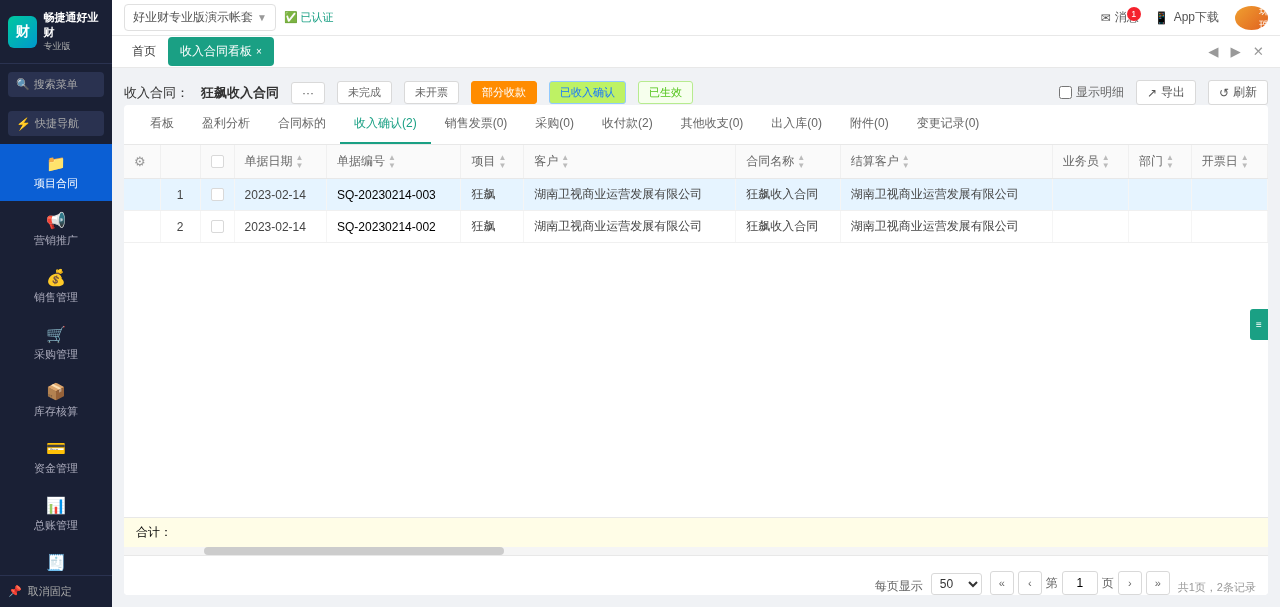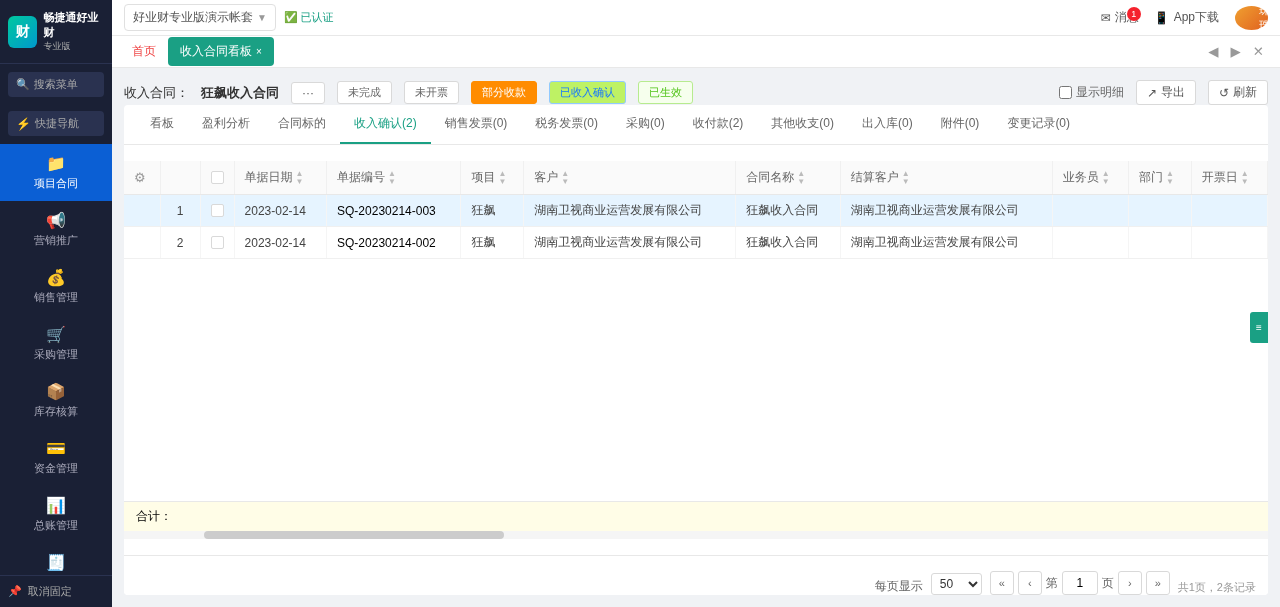--- a/index.html
+++ b/index.html
@@ -30,37 +30,37 @@
     .topbar-right { margin-left: auto; display: flex; align-items: center; gap: 16px; }
     .topbar-action { display: flex; align-items: center; gap: 4px; cursor: pointer; color: #555; font-size: 12px; position: relative; }
     .notif-dot { position: absolute; top: -2px; right: -2px; background: #f5222d; color: #fff; border-radius: 50%; width: 14px; height: 14px; font-size: 9px; display: flex; align-items: center; justify-content: center; }
     .avatar { width: 33px; height: 24px; border-radius: 50%; background: linear-gradient(135deg, #f0a030, #e06020); display: flex; align-items: center; justify-content: center; color: #fff; font-size: 11px; padding-left: 26px; }
 
     
     .tabbar { height: 32px; background: #fff; border-bottom: 1px solid #e8e8e8; display: flex; align-items: center; padding: 0 12px; gap: 4px; }
     .tabbar-item { padding: 6px 12px; font-size: 12px; color: #555; cursor: pointer; border-radius: 3px 3px 0 0; display: flex; align-items: center; gap: 4px; }
     .tabbar-item.active { background: #1aa084; color: #fff; border-radius: 4px; }
     .tabbar-close { font-size: 10px; cursor: pointer; }
-    .tabbar-home { color: #ef4444; font-size: 12px; padding: 6px 8px; cursor: pointer; }
+    .tabbar-home { color: #404040; font-size: 12px; padding: 6px 8px; cursor: pointer; }
     .tabbar-nav { margin-left: auto; display: flex; gap: 4px; }
     .tabbar-nav-btn { background: none; border: none; color: #999; cursor: pointer; padding: 2px 4px; }
 
     
     .content { flex: 1; overflow: hidden; display: flex; flex-direction: column; padding: 12px; background: #f0f2f5; }
 
     
     .contract-header { display: flex; align-items: center; gap: 12px; margin-bottom: 0; }
     .status-btn { padding: 3px 10px; border-radius: 3px; font-size: 11px; cursor: pointer; border: 1px solid #d9d9d9; background: #fff; color: #666; }
     .status-btn.orange { background: #ff8c00; color: #fff; border-color: #ff8c00; }
     .status-btn.blue { background: #bef264; color: #1677ff; border-color: #91caff; }
     .status-btn.green { background: #f6ffed; color: #52c41a; border-color: #b7eb8f; }
     .action-btn { padding: 3px 10px; border: 1px solid #d9d9d9; border-radius: 3px; background: #fff; color: #555; cursor: pointer; font-size: 12px; display: flex; align-items: center; gap: 4px; }
 
     
-    .inner-panel { background: #fff; border-radius: 4px; flex: 1; display: flex; flex-direction: column; overflow: hidden; gap: 16px; }
+    .inner-panel { background: #fff; border-radius: 4px; flex: 1; display: flex; flex-direction: column; overflow: hidden; }
 
     
     .subtabs { display: flex; border-bottom: 1px solid #e8e8e8; padding: 0 12px; }
     .subtab { padding: 10px 14px; font-size: 12px; color: #666; cursor: pointer; border-bottom: 2px solid transparent; white-space: nowrap; }
     .subtab.active { color: #1aa084; border-bottom-color: #1aa084; font-weight: 500; }
 
     
     .table-container { flex: 1; overflow: auto; }
     .data-table { width: 100%; border-collapse: collapse; font-size: 12px; }
     .data-table th { background: #fafafa; color: #666; font-weight: normal; padding: 8px 10px; border-bottom: 1px solid #e8e8e8; border-right: 1px solid #f0f0f0; white-space: nowrap; text-align: left; position: sticky; top: 0; z-index: 1; }
@@ -240,21 +240,20 @@
     </div>
 
     <div class="inner-panel">
 
       <div class="subtabs" id="subtab-bar">
           <div class="subtab">看板</div>
           <div class="subtab">盈利分析</div>
           <div class="subtab">合同标的</div>
           <div class="subtab active">收入确认(2)</div>
           <div class="subtab">销售发票(0)</div>
-          <div class="subtab">税务发票(0)</div>
           <div class="subtab">采购(0)</div>
           <div class="subtab">收付款(2)</div>
           <div class="subtab">其他收支(0)</div>
           <div class="subtab">出入库(0)</div>
           <div class="subtab">附件(0)</div>
           <div class="subtab">变更记录(0)</div>
         </div>
 
       <div class="content-wrapper">
         <div class="table-container">

